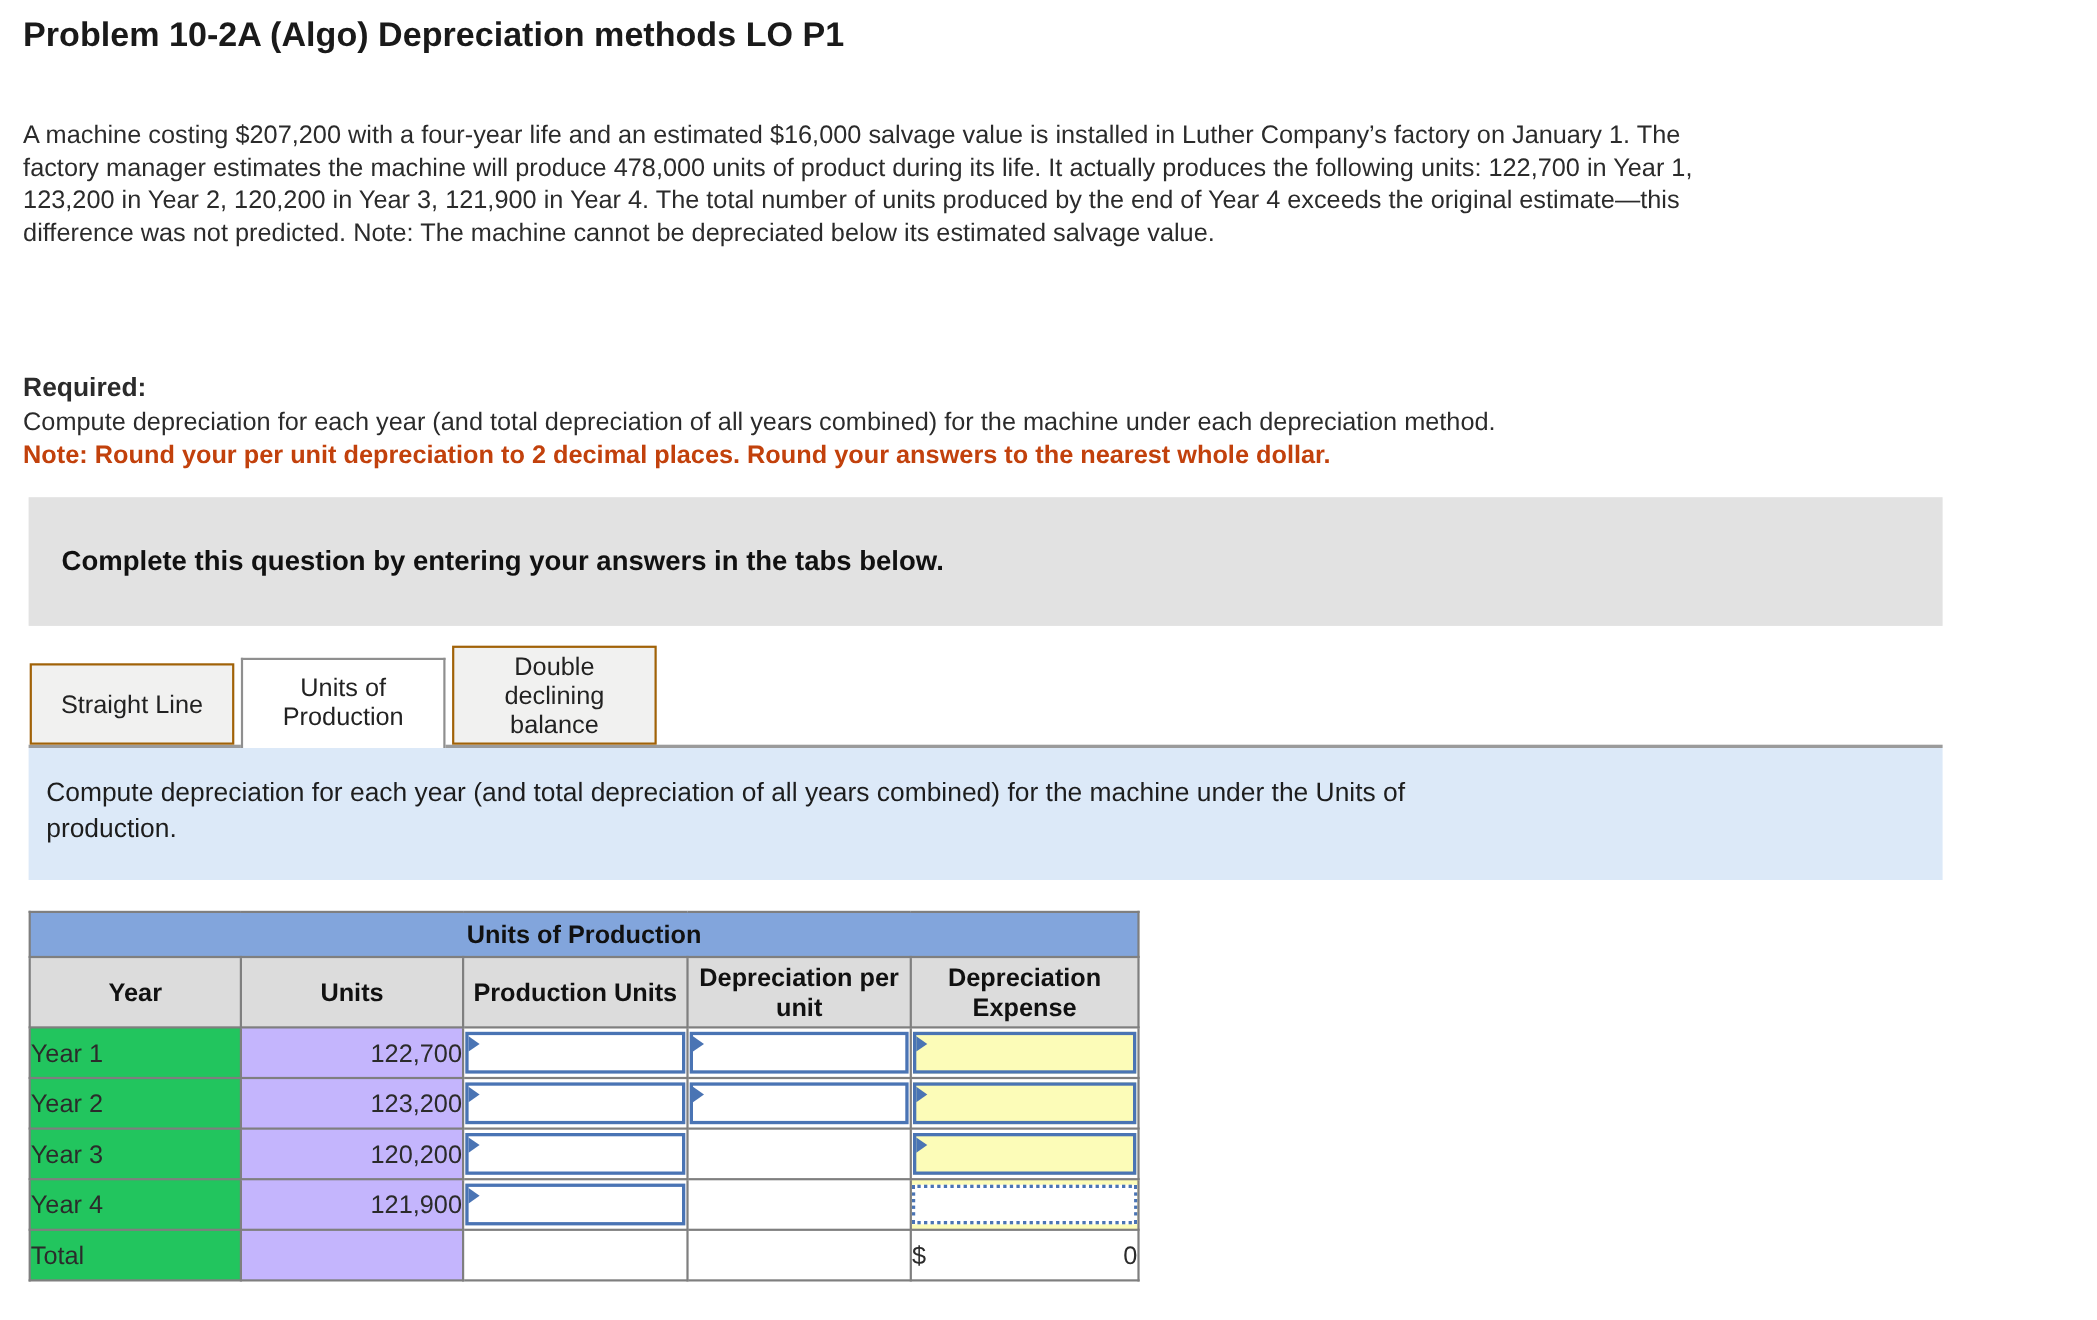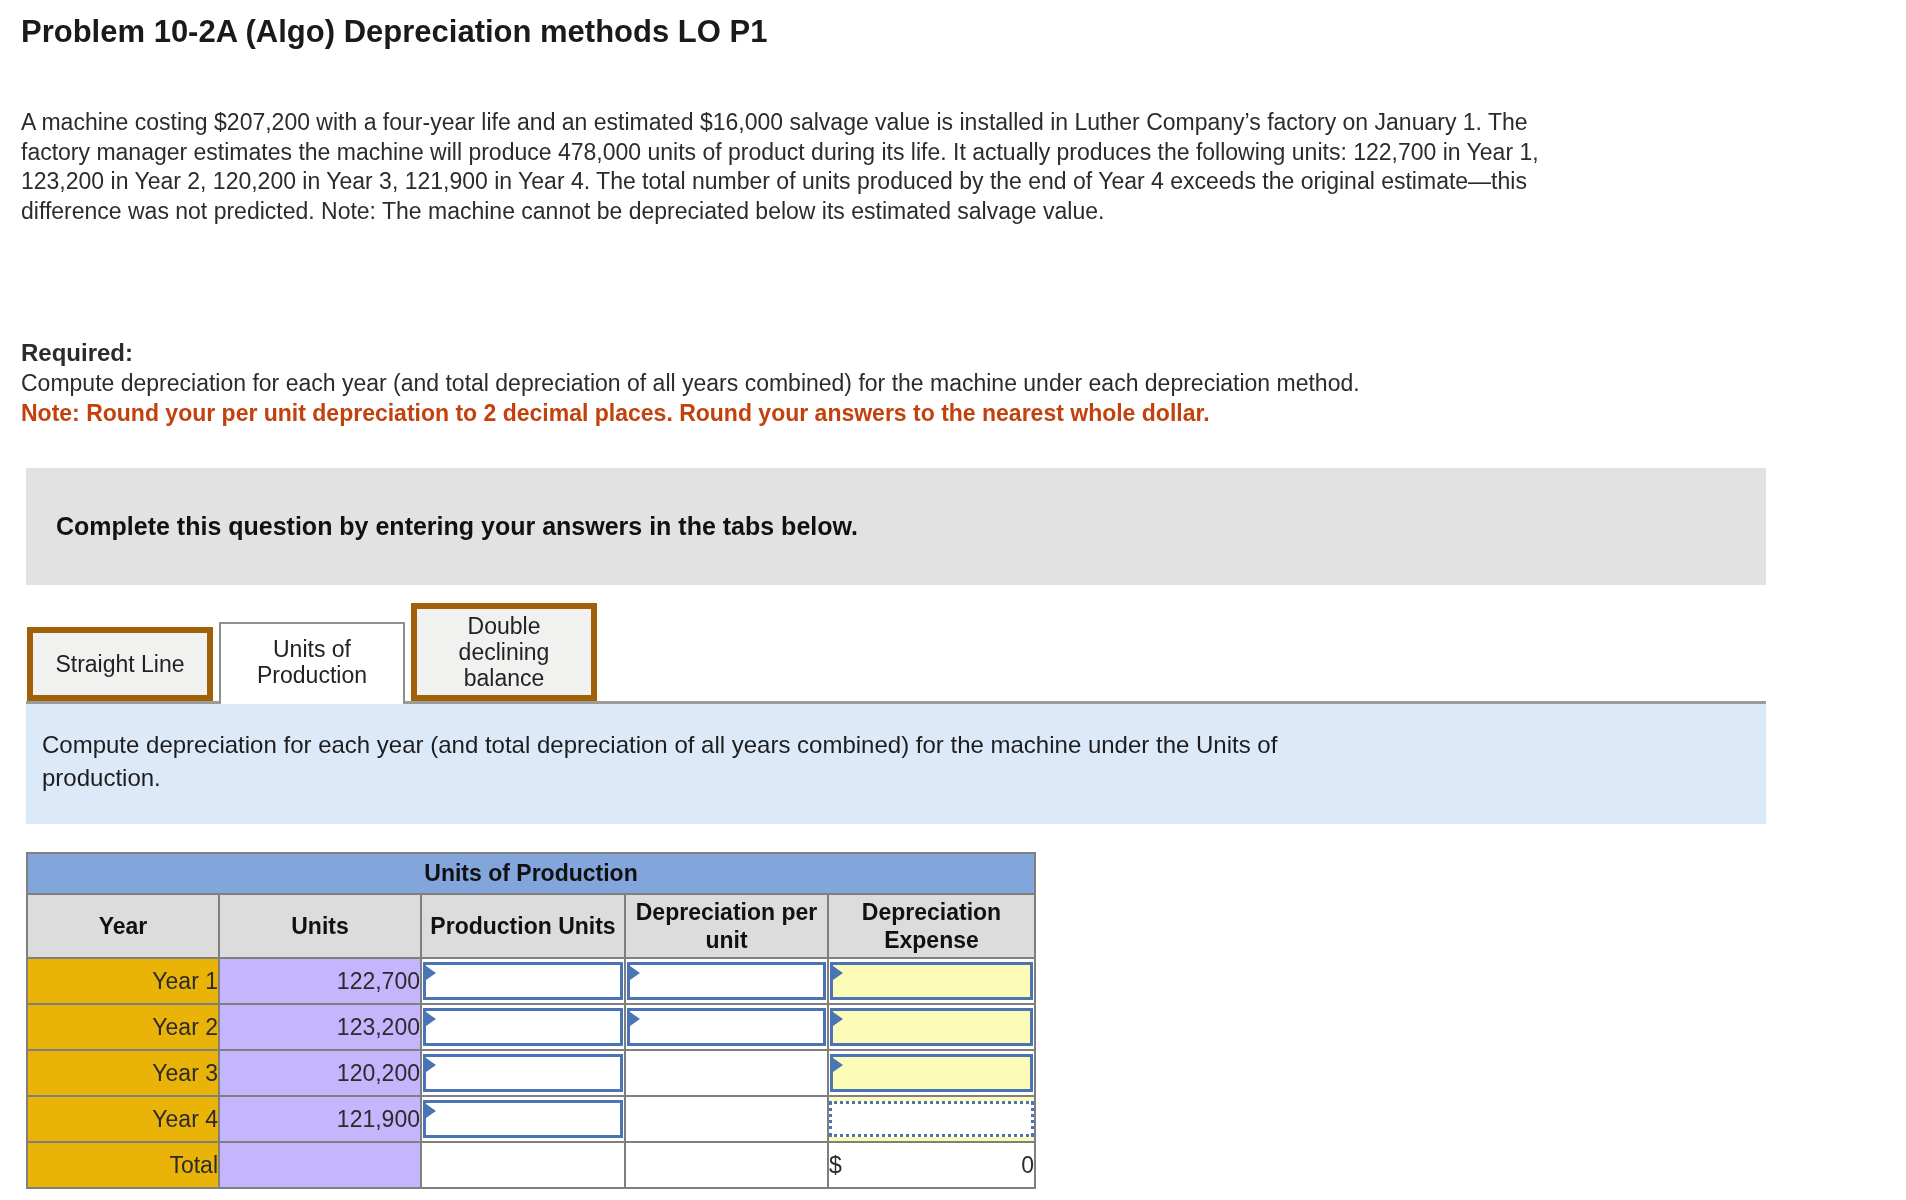--- a/index.html
+++ b/index.html
@@ -20,21 +20,21 @@
     font-size: 23px;
     line-height: 29.5px;
     width: 1530px;
     margin: 0 0 112px 0;
   }
   .required-label { font-size: 24px; font-weight: bold; line-height: 30px; }
   .required-text { font-size: 23px; line-height: 30px; }
   .note-text { font-size: 23px; font-weight: bold; line-height: 30px; color: #c2410c; }
 
   .banner {
-    margin: 40px 0 0 5px;
+    margin: 24px 0 0 5px;
     width: 1740px;
     background: #e2e2e2;
     padding: 44px 20px 44px 30px;
     font-size: 25px;
     font-weight: bold;
     color: #111;
   }
 
   .tabstrip {
     margin: 18px 0 0 5px;
@@ -42,21 +42,21 @@
     display: flex;
     align-items: flex-end;
     gap: 6px;
     border-bottom: 3px solid #9b9b9b;
     padding-left: 1px;
   }
   .tab {
     width: 186px;
     min-height: 74px;
     background: #f1f1f0;
-    border: 6px solid #a16207;
+    border: 2px solid #a16207;
     display: flex;
     align-items: center;
     justify-content: center;
     text-align: center;
     font-size: 23px;
     line-height: 26px;
     padding: 4px 8px;
     color: #222;
     cursor: pointer;
   }
@@ -104,21 +104,21 @@
   }
   tr.cols td {
     background: #dcdcdc;
     font-weight: bold;
     text-align: center;
     height: 64px;
     line-height: 28px;
     color: #111;
   }
   tr.datarow { height: 46px; }
-  td.c-year { text-align: right; background: #eab308; }
+  td.c-year { text-align: left; background: #22c55e; }
   td.c-units { text-align: right; padding-right: 10px; background: #c4b5fd; }
   td.c-in { background: #fff; padding: 1px; }
   .inbox {
     position: relative;
     height: 38px;
     margin: 1px;
     border: 3px solid #4a74b4;
     background: #ffffff;
   }
   .inbox.yellow { background: #fcfcb8; }

